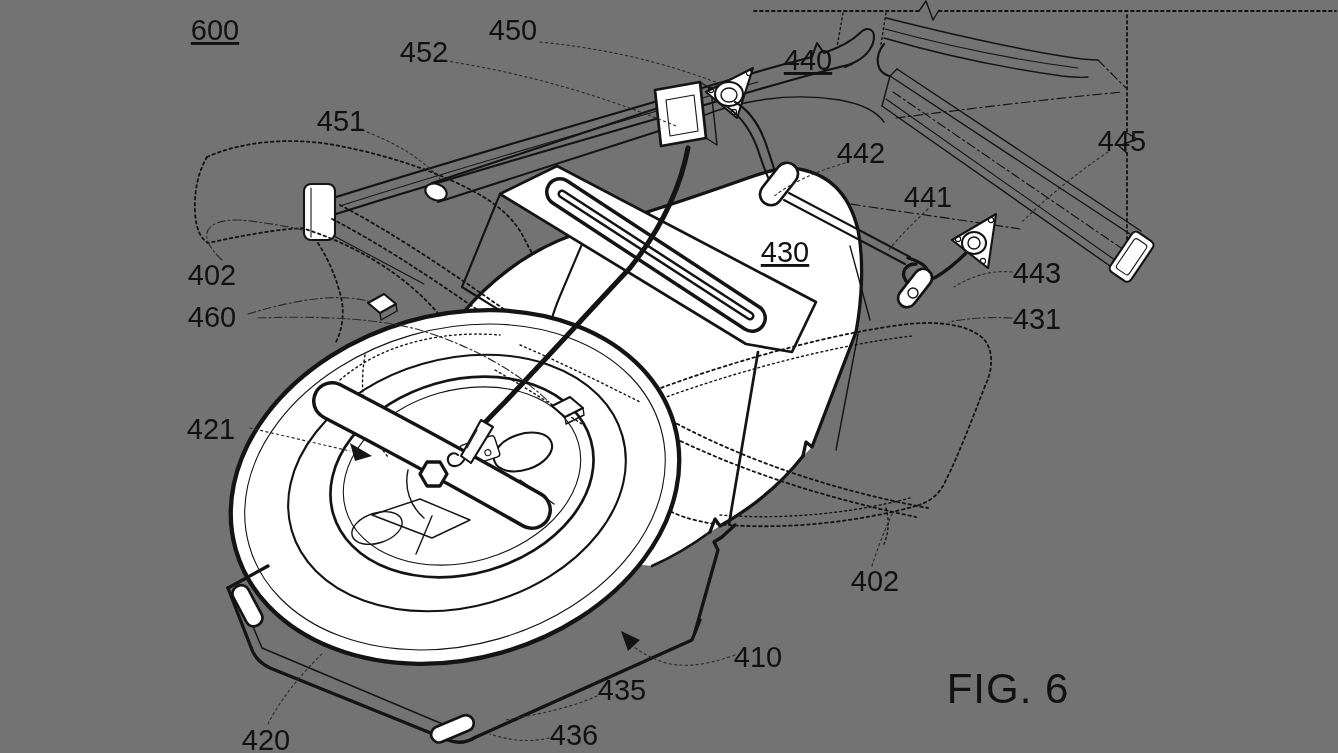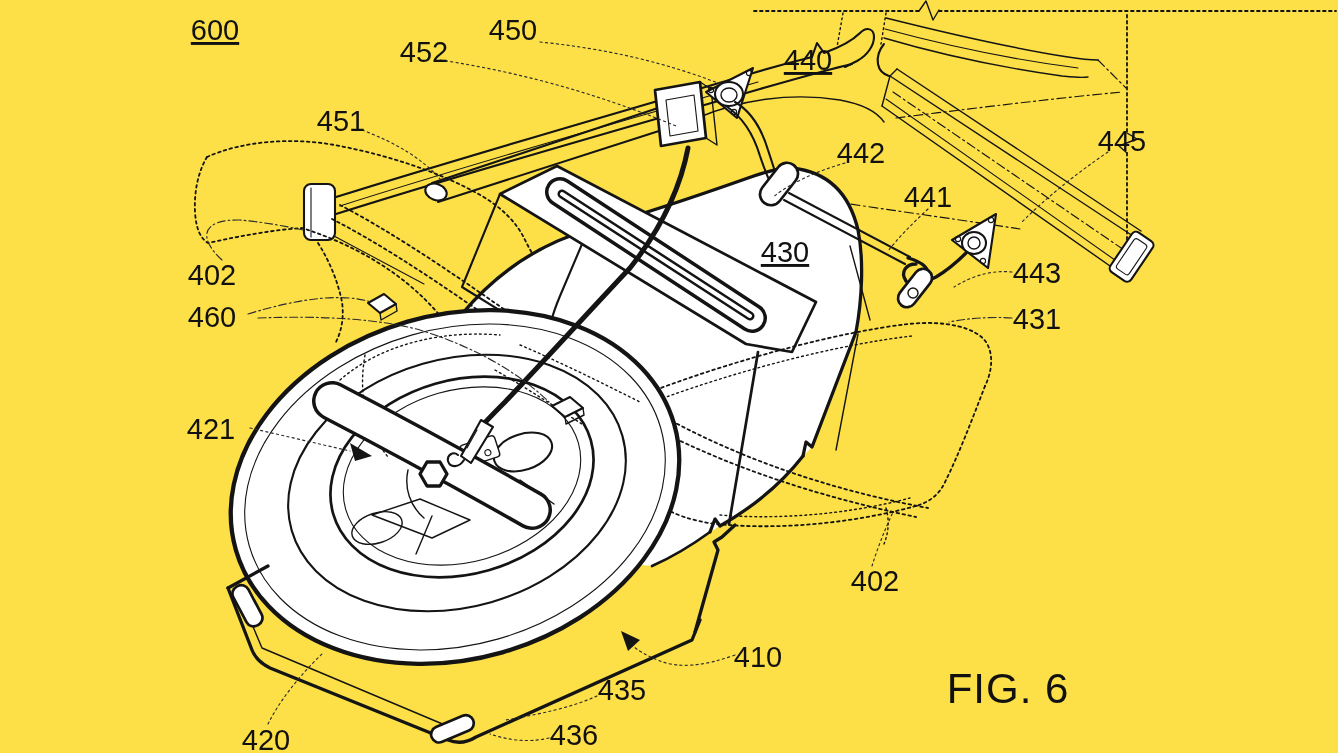--- a/index.html
+++ b/index.html
@@ -1,16 +1,16 @@
 <!DOCTYPE html>
 <html><head>
 <meta charset="utf-8">
 <style>
   html,body{margin:0;padding:0;background:#fff;}
-  .stage{position:relative;width:1338px;height:753px;background:#fde047;overflow:hidden;
+  .stage{position:relative;width:1338px;height:753px;background:#737373;overflow:hidden;
          font-family:"Liberation Sans",sans-serif;}
   svg{position:absolute;left:0;top:0;}
   .ln{fill:none;stroke:#141414;stroke-linecap:round;stroke-linejoin:round;}
   .s1{stroke-width:1.1}.s13{stroke-width:1.4}.s2{stroke-width:2.1}
   .s25{stroke-width:2.7}.s3{stroke-width:3.3}.s4{stroke-width:4.3}.s5{stroke-width:5}
   .dot{stroke-dasharray:2.6 3.4;stroke-width:1.8}
   .dotf{stroke-dasharray:1.8 3.2;stroke-width:1.4}
   .dd{stroke-dasharray:9 3.5 2 3.5;stroke-width:1.15}
   .leader{stroke-dasharray:2.2 3.2;stroke-width:1.15;stroke:#2c2c2c}
   .ldd{stroke-dasharray:8 3 1.8 3;stroke-width:1.15;stroke:#2c2c2c}

